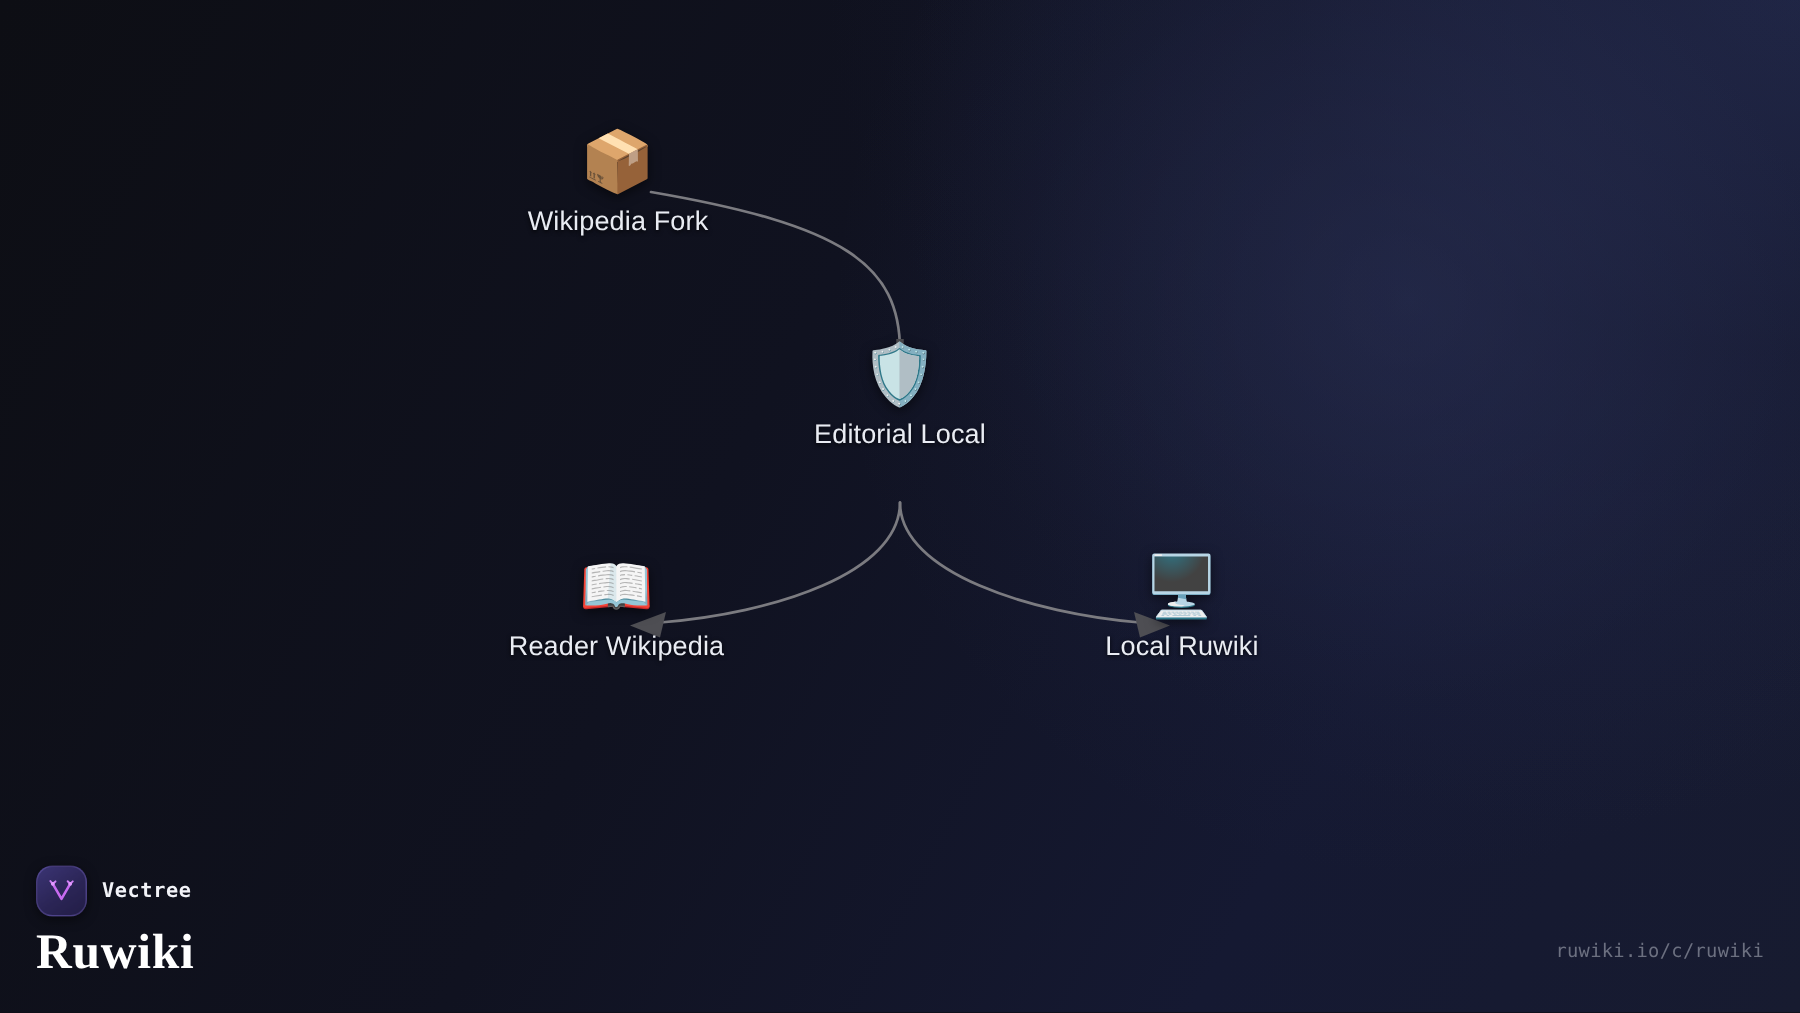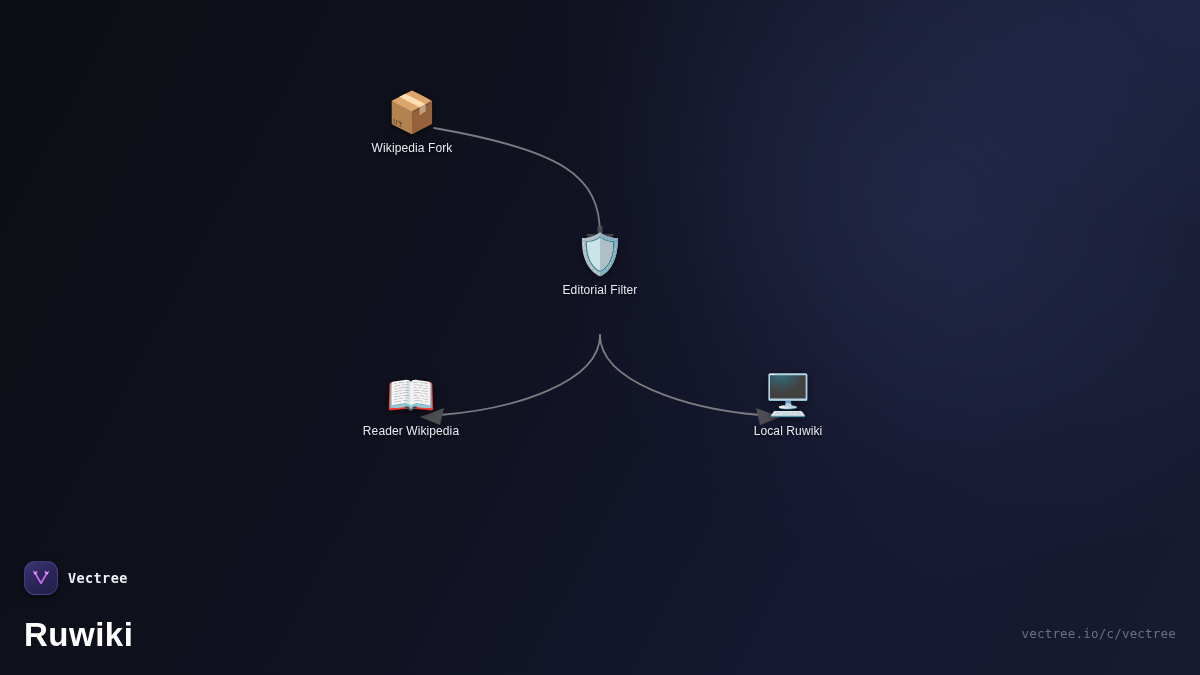--- a/index.html
+++ b/index.html
@@ -43,21 +43,21 @@
   .node-icon {
     font-size:40px;
     line-height:46px;
     height:46px;
     display:block;
     text-align:center;
     filter:drop-shadow(0 2px 4px rgba(0,0,0,0.55));
   }
   .node-label {
     margin-top:6px;
-    font-size:12px;
+    font-size:18px;
     color:#e9ecf3;
     letter-spacing:0.1px;
     white-space:nowrap;
     text-shadow:0 1px 3px rgba(0,0,0,0.8);
   }
 
   
   #footer-brand {
     position:absolute;
     left:24px;
@@ -79,22 +79,22 @@
     flex:none;
   }
   .brand-name {
     font-family:"DejaVu Sans Mono", monospace;
     font-size:13.5px;
     font-weight:bold;
     color:#f2f3f8;
     letter-spacing:0.4px;
   }
   .page-title {
-    margin-top:23px;
-    font-family:Liberation Sans, sans-serif;
+    margin-top:7px;
+    font-family:Liberation Serif, serif;
     font-size:33px;
     font-weight:bold;
     color:#ffffff;
     letter-spacing:0.5px;
     line-height:1.05;
   }
   #footer-url {
     position:absolute;
     right:24px;
     bottom:34px;
@@ -131,21 +131,21 @@
     <path d="M 780 417 L 756 408 L 760 425 Z" fill="#4e4e53"></path>
   </svg>
 
   <div class="node" style="left:412px; top:122px;">
     <span class="node-icon">📦</span>
     <span class="node-label">Wikipedia Fork</span>
   </div>
 
   <div class="node" style="left:600px; top:264px;">
     <span class="node-icon">🛡️</span>
-    <span class="node-label">Editorial Filter</span>
+    <span class="node-label">Editorial Local</span>
   </div>
 
   <div class="node" style="left:411px; top:405px;">
     <span class="node-icon">📖</span>
     <span class="node-label">Reader Wikipedia</span>
   </div>
 
   <div class="node" style="left:788px; top:405px;">
     <span class="node-icon">🖥️</span>
     <span class="node-label">Local Ruwiki</span>
@@ -160,14 +160,14 @@
           <path d="M15.8 5.2 L14.1 3.5 M15.8 5.2 L17.5 3.6" fill="none" stroke="#d07ef5" stroke-width="1.3" stroke-linecap="round"></path>
           <circle cx="4.2" cy="5.2" r="1.25" fill="#e39bff"></circle>
           <circle cx="15.8" cy="5.2" r="1.25" fill="#e39bff"></circle>
         </svg>
       </span>
       <span class="brand-name">Vectree</span>
     </div>
     <div class="page-title">Ruwiki</div>
   </div>
 
-  <div id="footer-url">vectree.io/c/vectree</div>
+  <div id="footer-url">ruwiki.io/c/ruwiki</div>
 </div>
 
 </body></html>

